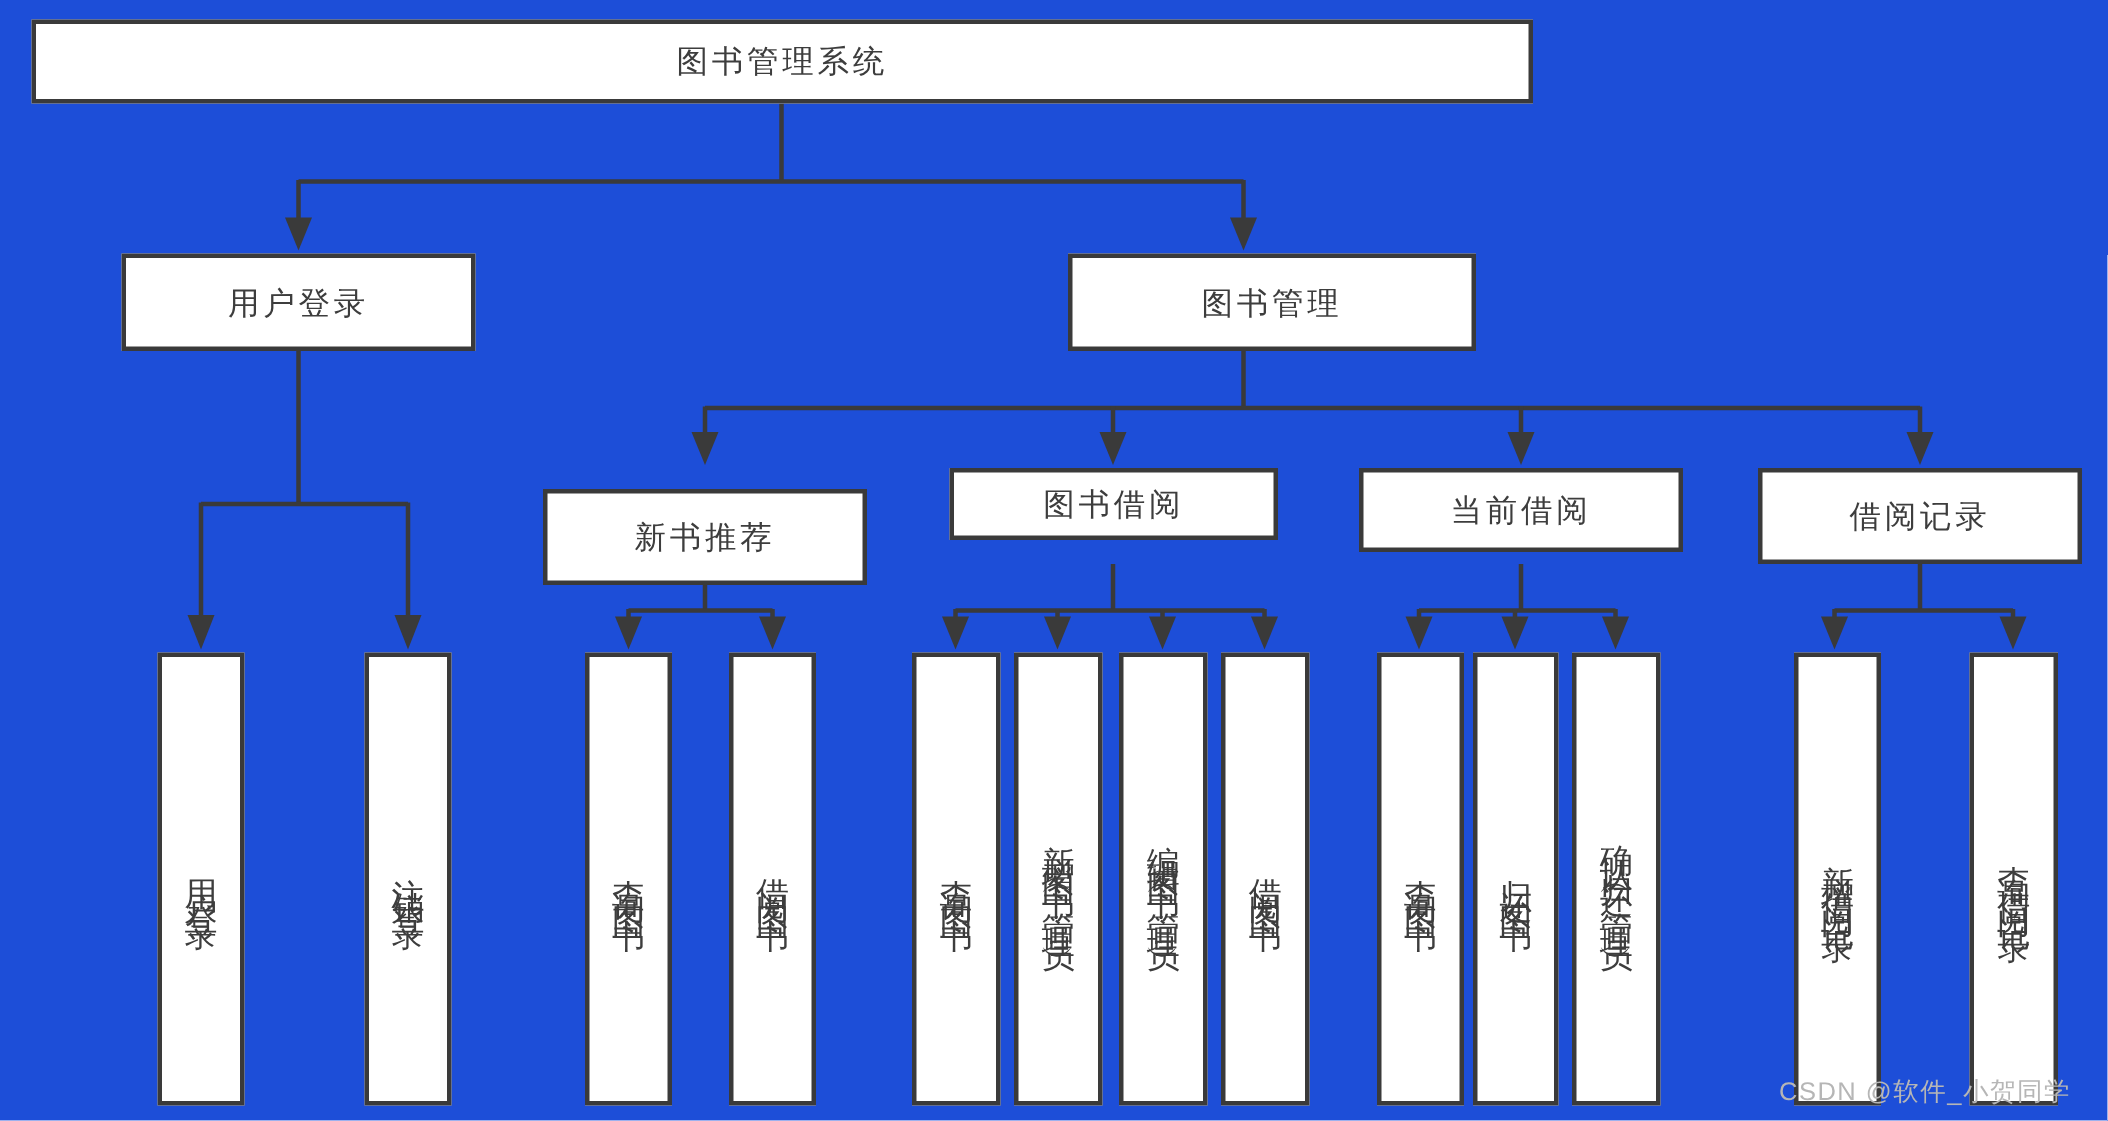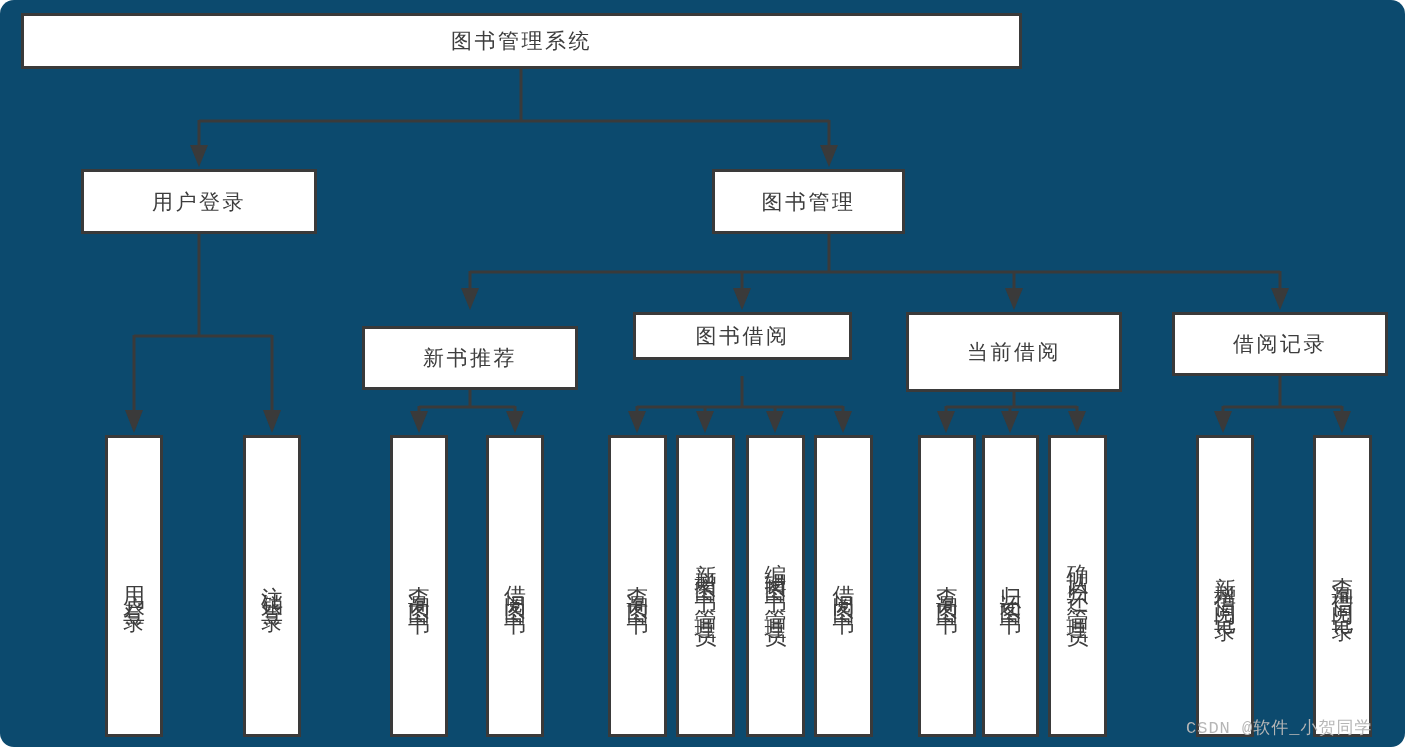--- a/index.html
+++ b/index.html
@@ -1,33 +1,33 @@
 <!DOCTYPE html>
 <html><head>
 <meta charset="utf-8">
 <style>
   html,body{margin:0;padding:0;background:#ffffff;}
   #canvas{
-    position:relative;width:1405px;height:747px;background:#0c4a6e;
-    font-family:"Liberation Sans","DejaVu Sans",sans-serif;overflow:hidden;border-radius:14px;
+    position:relative;width:1405px;height:747px;background:#1d4ed8;
+    font-family:"Liberation Sans","DejaVu Sans",sans-serif;overflow:hidden;
   }
   #wires{position:absolute;left:0;top:0;width:1405px;height:747px;}
   .box{
     position:absolute;background:#ffffff;border:3px solid #3a3a3a;
     box-sizing:border-box;display:flex;align-items:center;justify-content:center;
     color:#3d3d3d;
   }
   .hbox{font-size:21px;letter-spacing:2.5px;white-space:nowrap;}
   .vbox .vtext{
     writing-mode:vertical-lr;text-orientation:mixed;
     font-size:22px;line-height:1;letter-spacing:9px;white-space:nowrap;
   }
   .watermark{
     position:absolute;left:1186px;top:716px;z-index:5;
-    color:#b6b6b6;font-size:17px;letter-spacing:1px;white-space:nowrap;font-family:Liberation Mono, monospace;
+    color:#b6b6b6;font-size:17px;letter-spacing:1px;white-space:nowrap;
   }
   .wire{stroke:#3a3a3a;stroke-width:3;fill:none;}
   .head{fill:#3a3a3a;stroke:none;}
 </style>
 </head>
 <body>
 
 <div id="canvas">
 
   <svg id="wires" viewBox="0 0 1405 747">
@@ -130,31 +130,31 @@
     </g>
   </svg>
 
   <div class="box hbox" style="left:21px;top:13px;width:1001px;height:56px;">
     <span>图书管理系统</span>
   </div>
 
   <div class="box hbox" style="left:81px;top:169px;width:236px;height:65px;">
     <span>用户登录</span>
   </div>
-  <div class="box hbox" style="left:712px;top:169px;width:193px;height:65px;">
+  <div class="box hbox" style="left:712px;top:169px;width:272px;height:65px;">
     <span>图书管理</span>
   </div>
 
   <div class="box hbox" style="left:362px;top:312px;width:216px;height:64px;margin-top:14px;">
     <span>新书推荐</span>
   </div>
   <div class="box hbox" style="left:633px;top:312px;width:219px;height:48px;">
     <span>图书借阅</span>
   </div>
-  <div class="box hbox" style="left:906px;top:312px;width:216px;height:80px;">
+  <div class="box hbox" style="left:906px;top:312px;width:216px;height:56px;">
     <span>当前借阅</span>
   </div>
   <div class="box hbox" style="left:1172px;top:312px;width:216px;height:64px;">
     <span>借阅记录</span>
   </div>
 
   <div class="box vbox" style="left:105px;top:435px;width:58px;height:302px;">
     <span class="vtext">用户登录</span>
   </div>
   <div class="box vbox" style="left:243px;top:435px;width:58px;height:302px;">

